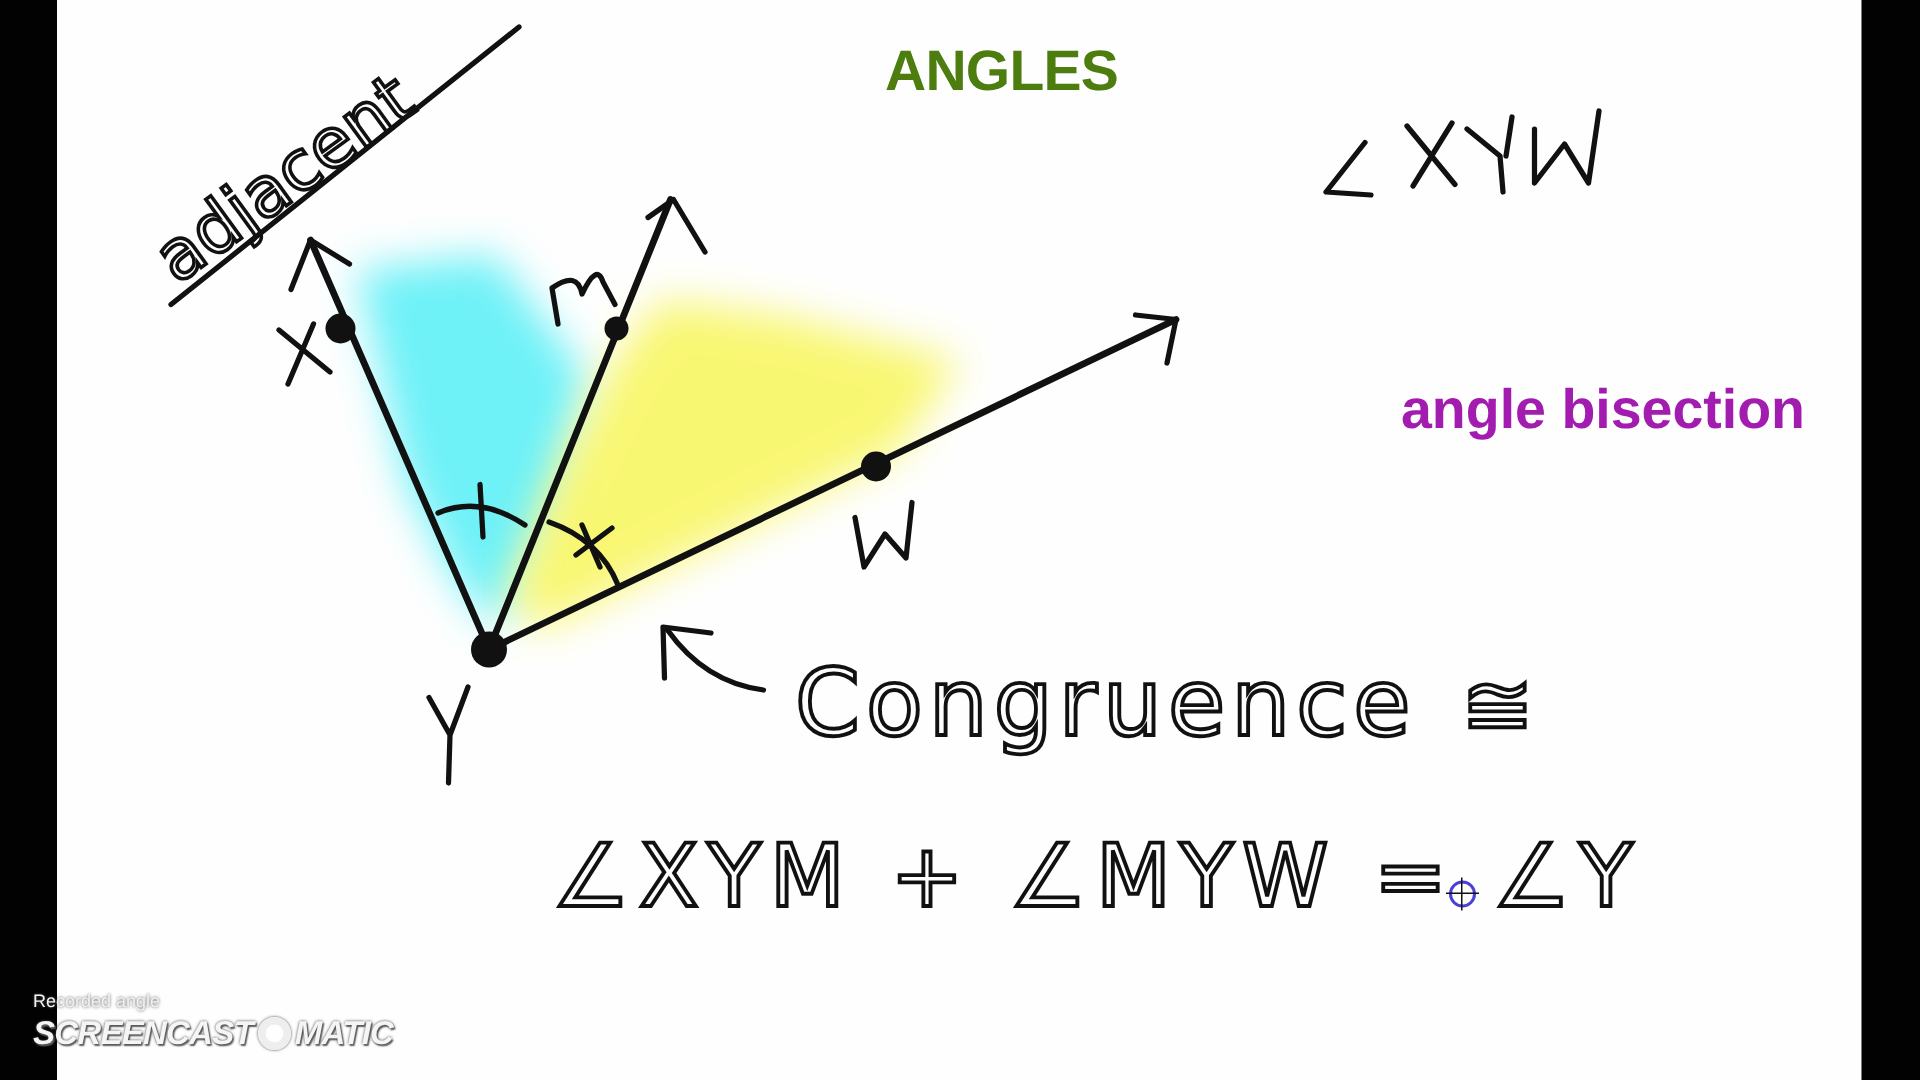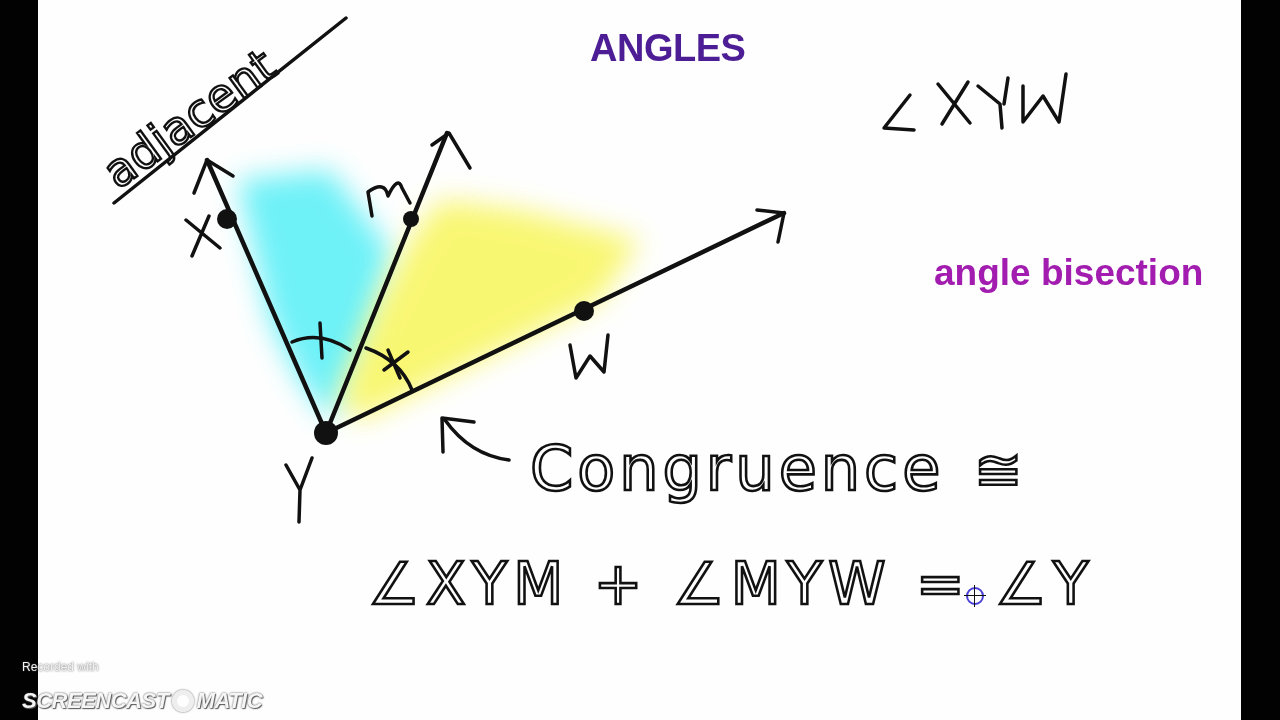--- a/index.html
+++ b/index.html
@@ -9,35 +9,35 @@
       font-family: "Liberation Sans", sans-serif;
     }
     .bar-left { position: absolute; left: 0; top: 0; width: 38px; height: 720px; background: #020202; }
     .bar-right { position: absolute; left: 1241px; top: 0; width: 39px; height: 720px; background: #020202; }
     .canvas {
       position: absolute; left: 38px; top: 0; width: 1203px; height: 720px;
       background: #fefefe; overflow: hidden;
     }
     .title {
       position: absolute; left: 552px; top: 27px;
-      font-size: 38px; font-weight: bold; color: #4c1d95; letter-spacing: -0.5px;
+      font-size: 38px; font-weight: bold; color: #4d7c0f; letter-spacing: -0.5px;
       font-family: "Liberation Sans", sans-serif;
     }
     .typed-label {
       position: absolute; left: 896px; top: 252px;
       font-size: 37px; font-weight: bold; color: #a21caf;
       font-family: "Liberation Sans", sans-serif;
     }
     svg.drawing { position: absolute; left: 0; top: 0; }
     .hw { fill: none; stroke: #111; stroke-width: 4.5; stroke-linecap: round; stroke-linejoin: round; }
     .hw-thin { fill: none; stroke: #111; stroke-width: 3.5; stroke-linecap: round; stroke-linejoin: round; }
     .watermark { position: absolute; left: 22px; top: 660px; color: #f2f2f2; }
     .wm-small { font-size: 12px; font-family: "Liberation Sans", sans-serif; text-shadow: 0 0 2px #555; }
     .wm-big {
-      display: flex; align-items: center; margin-top: 14px;
+      display: flex; align-items: center; margin-top: 2px;
       font-size: 22px; font-weight: bold; font-style: italic; letter-spacing: -0.5px;
       font-family: "Liberation Sans", sans-serif; color: #f5f5f5;
       text-shadow: 0 0 2px #444, 1px 1px 1px #666;
     }
     .wm-o {
       display: inline-block; width: 22px; height: 22px; border-radius: 50%;
       border: 5px solid #eee; box-shadow: 0 0 2px #444; margin: 0 3px; box-sizing: border-box;
     }
     .cursor {
       position: absolute; left: 966px; top: 587px; width: 18px; height: 18px;
@@ -133,19 +133,19 @@
   </g>
 
   <g>
     <text x="368" y="604" font-family="'DejaVu Sans', sans-serif" font-size="58" fill="none" stroke="#111" stroke-width="2.6" letter-spacing="6">∠XYM + ∠MYW = ∠Y</text>
   </g>
 </svg>
 
 <div class="cursor"></div>
 
 <div class="watermark">
-  <div class="wm-small">Recorded with</div>
+  <div class="wm-small">Recorded angle</div>
   <div class="wm-big">
     <span>SCREENCAST</span>
     <span class="wm-o"></span>
     <span>MATIC</span>
   </div>
 </div>
 
 </body></html>

